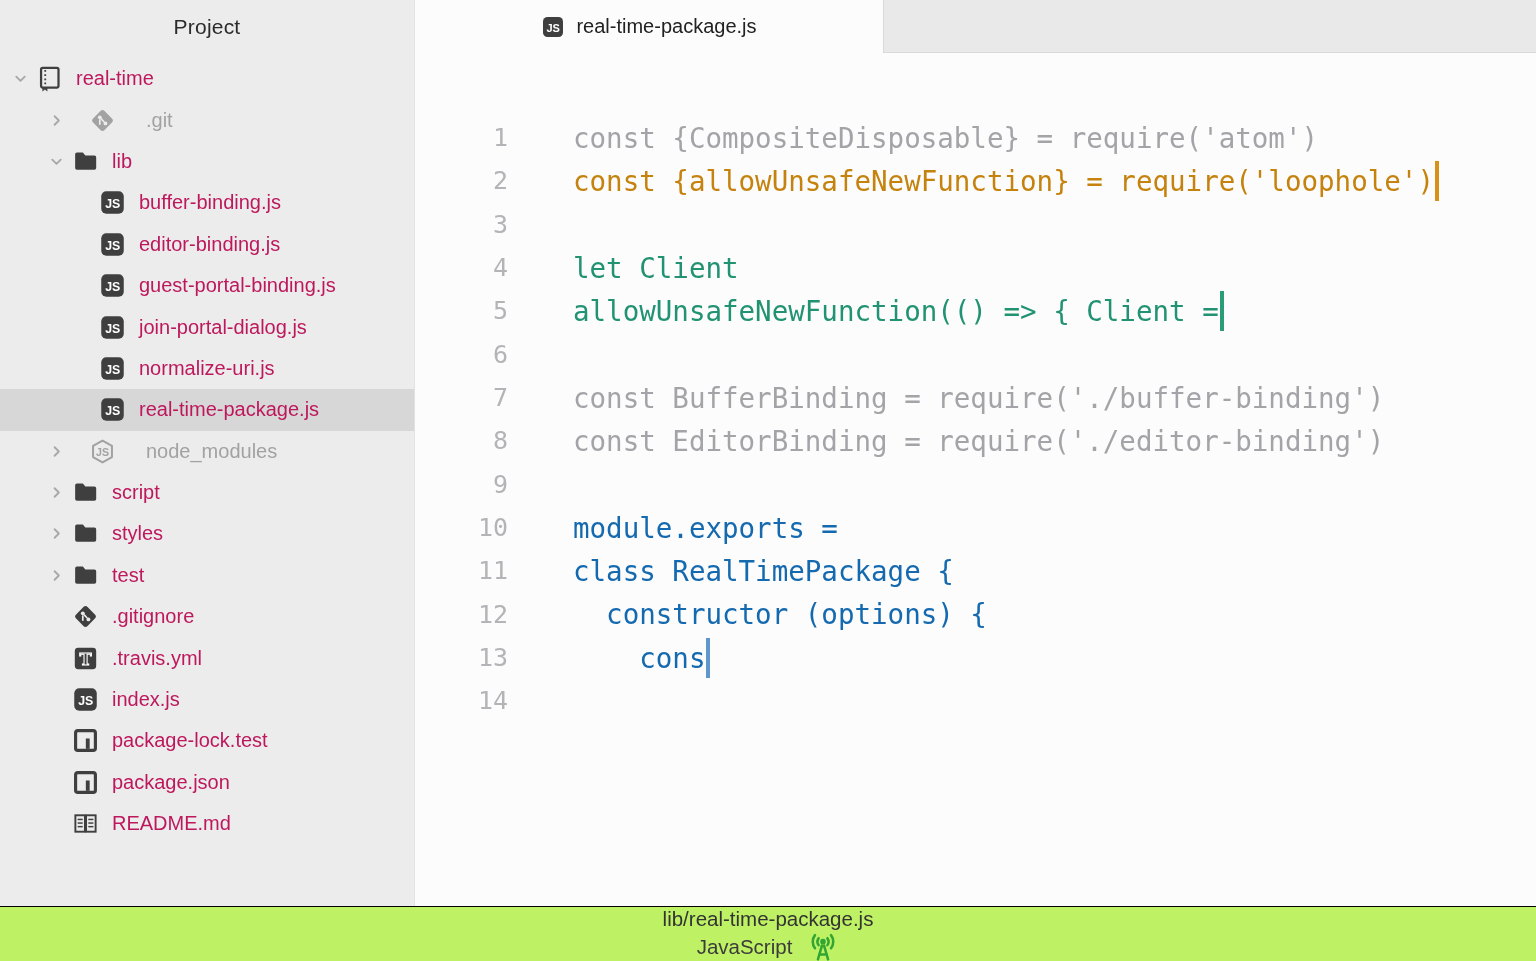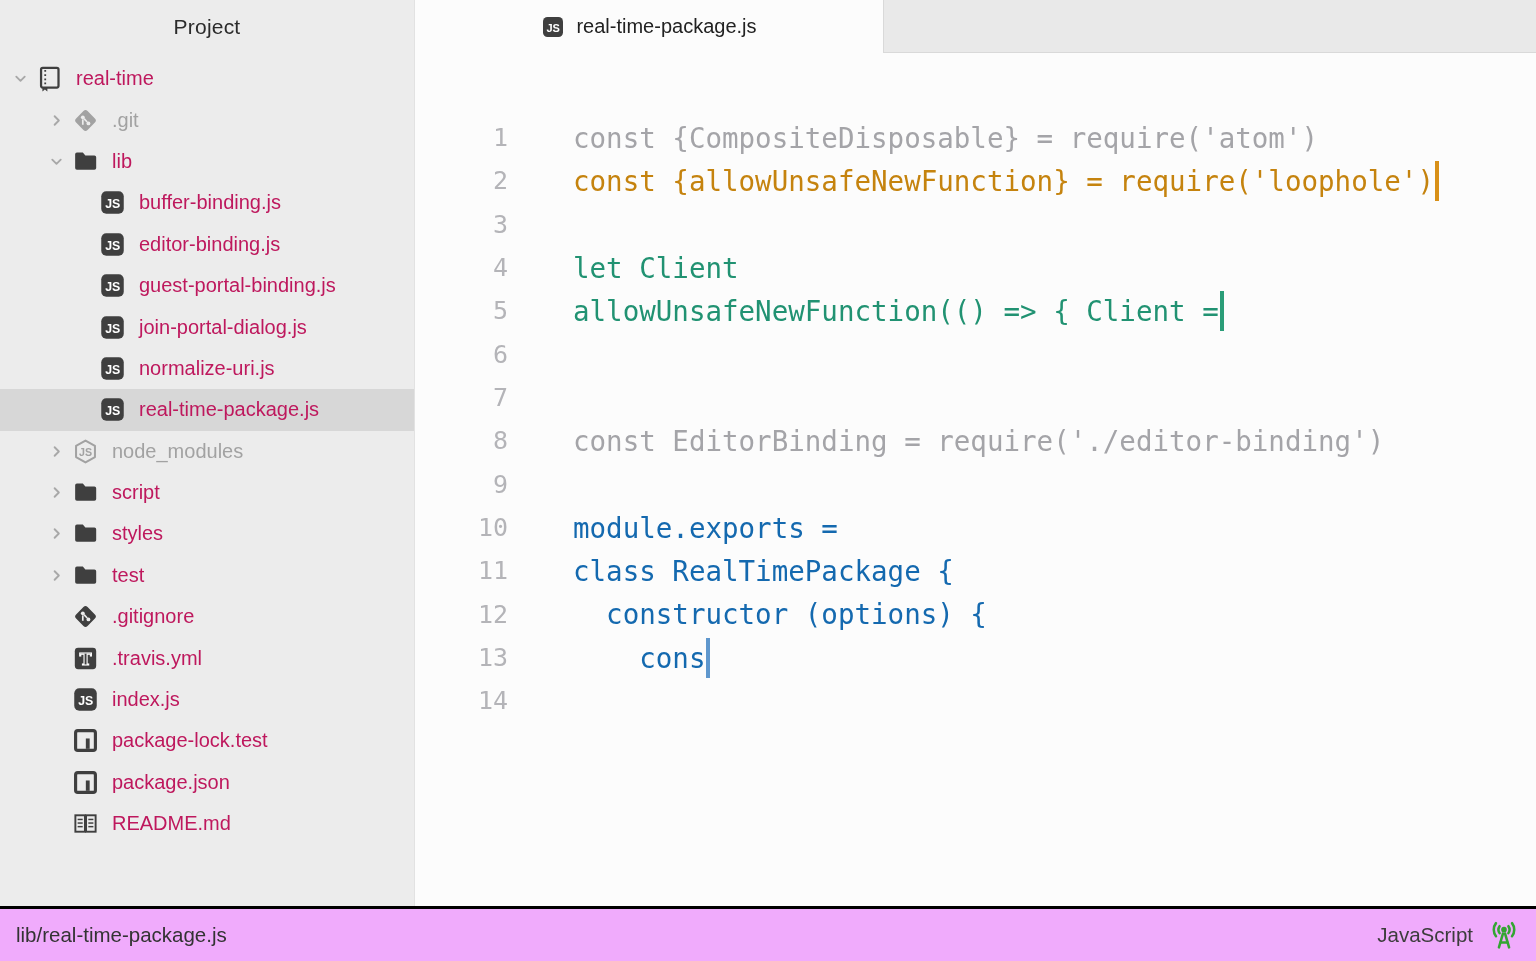--- a/index.html
+++ b/index.html
@@ -19,21 +19,21 @@
   }
   .sidebar-title {
     height:53px; display:flex; align-items:center; justify-content:center;
     font-size:21px; color:#2b2b2b; letter-spacing:0.2px;
   }
   .tree { padding-top:5px; }
   .trow {
     height:41.4px; display:flex; align-items:center;
     font-size:20px; color:#be185d; cursor:default; white-space:nowrap;
   }
-  .trow.muted { color:#a2a2a2; }
+  .trow.muted { color:#a2a2a2;gap:17px; }
   .trow.selected { background:#d7d7d7; }
   .trow.l0 { padding-left:5px; }
   .trow.l1 { padding-left:41px; }
   .trow.l2 { padding-left:99px; }
   .chev { width:31px; height:41px; flex:none; display:flex; align-items:center; justify-content:center; }
   .chev svg { width:15px; height:15px; }
   .ticon { width:27px; height:27px; flex:none; margin-right:13px; display:flex; align-items:center; justify-content:center; }
   .ticon svg { width:100%; height:100%; display:block; }
 
   
@@ -61,23 +61,23 @@
   .c-blue   { color:var(--code-blue); }
   .cursor { display:none; width:4px; height:40px; margin-left:1px; flex:none; }
   .cursor.show { display:block; }
   .cursor.orange { background:var(--cursor-orange); }
   .cursor.green  { background:var(--cursor-green); }
   .cursor.blue   { background:var(--cursor-blue); }
 
   
   .statusbar {
     position:absolute; left:0; bottom:0; width:100%; height:55px;
-    background:#f0abfc; border-top:3px solid #000000;
+    background:#bef264; border-top:1px solid #000000;
     display:flex; align-items:center; padding:0 16px;
-    font-size:20.5px; color:#333;
+    font-size:20.5px; color:#333;flex-direction:column;
   }
   .sb-left { flex:1; }
   .sb-right { display:flex; align-items:center; gap:15px; }
   .sb-lang { color:#3c3c3c; }
   .sb-icon { width:32px; height:32px; }
   .sb-icon svg { width:100%; height:100%; display:block; }
 </style>
 </head>
 <body>
 
@@ -361,20 +361,21 @@
         <span class="ctext c-green">allowUnsafeNewFunction(() =&gt; { Client =</span>
         <span class="cursor show green"></span>
       </div>
       <div class="crow">
         <span class="cnum">6</span>
         <span class="ctext c-gray"></span>
 
       </div>
       <div class="crow">
         <span class="cnum">7</span>
+        <span class="ctext c-gray">const BufferBinding = require('./buffer-binding')</span>
 
       </div>
       <div class="crow">
         <span class="cnum">8</span>
         <span class="ctext c-gray">const EditorBinding = require('./editor-binding')</span>
 
       </div>
       <div class="crow">
         <span class="cnum">9</span>
         <span class="ctext c-gray"></span>

